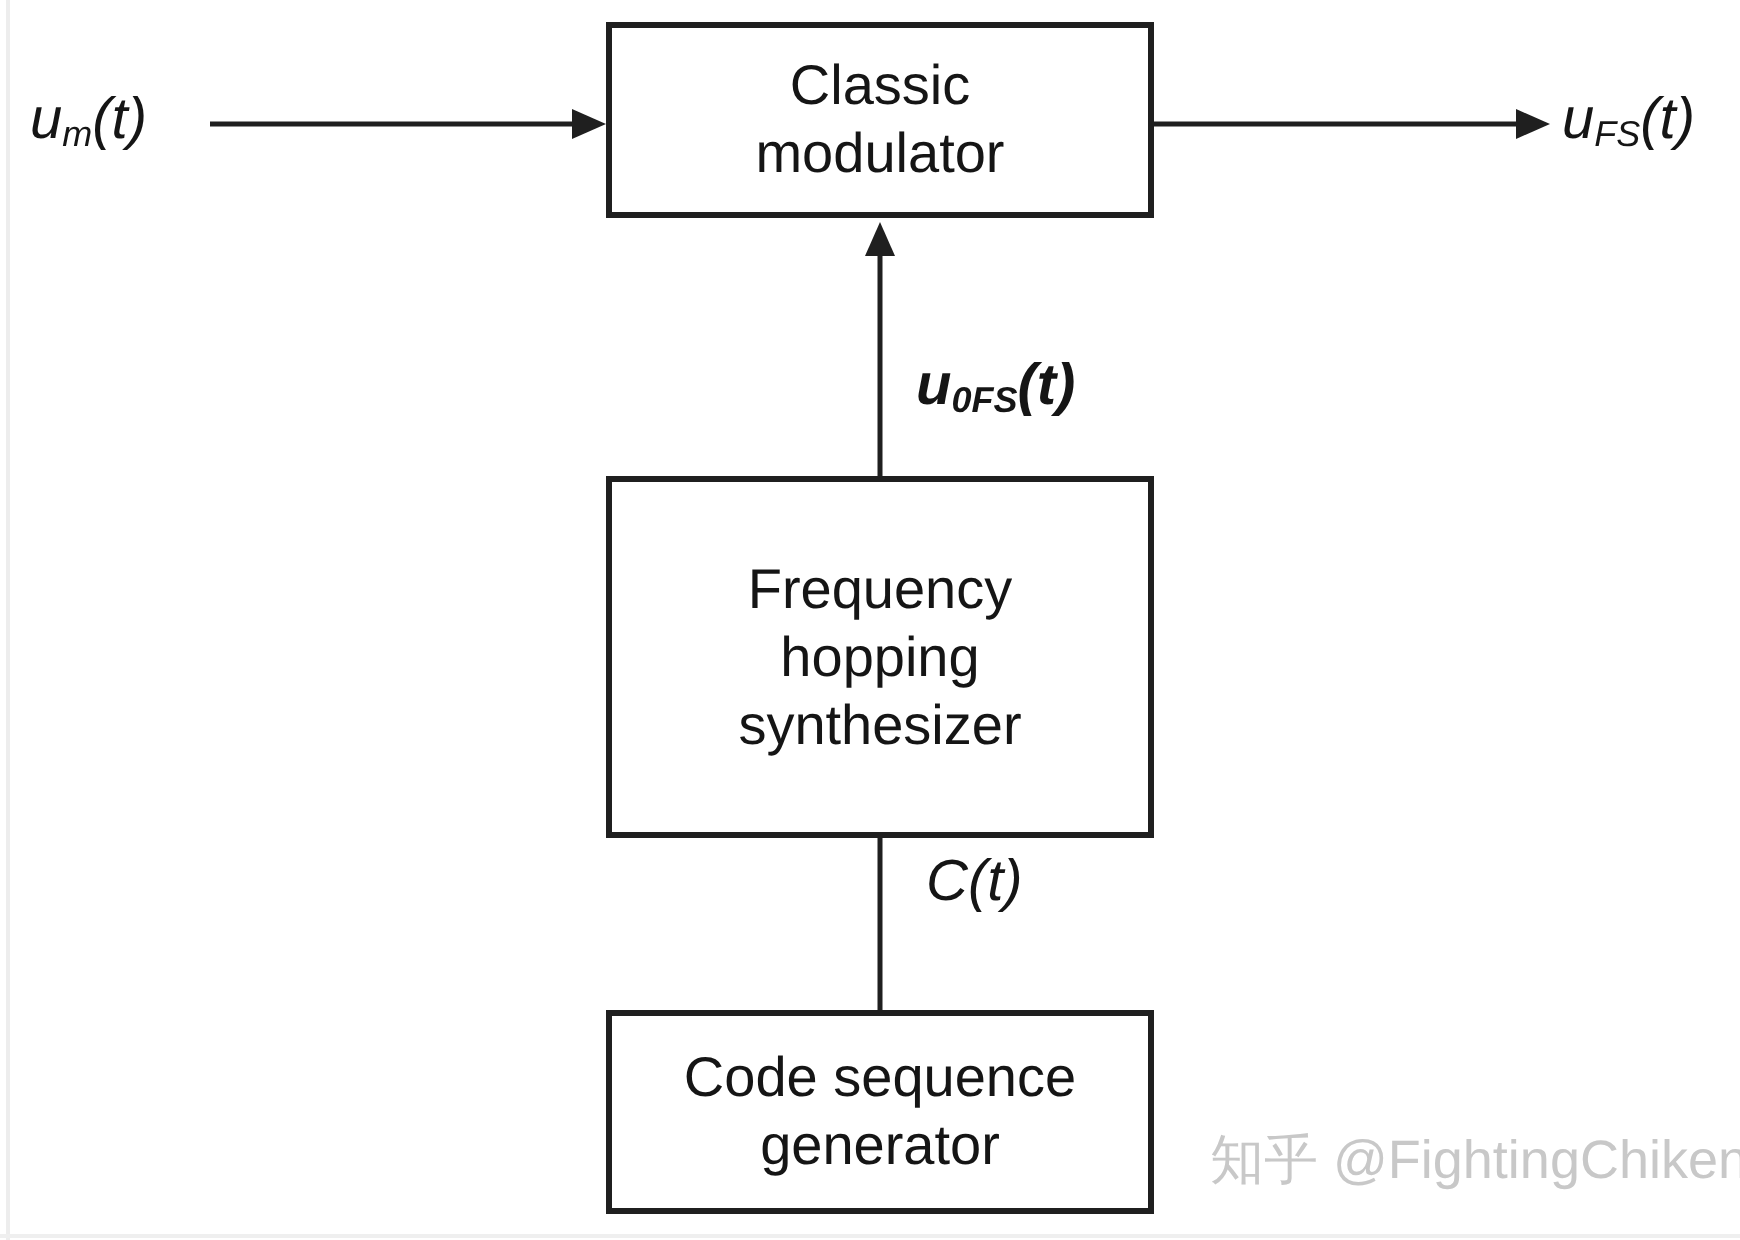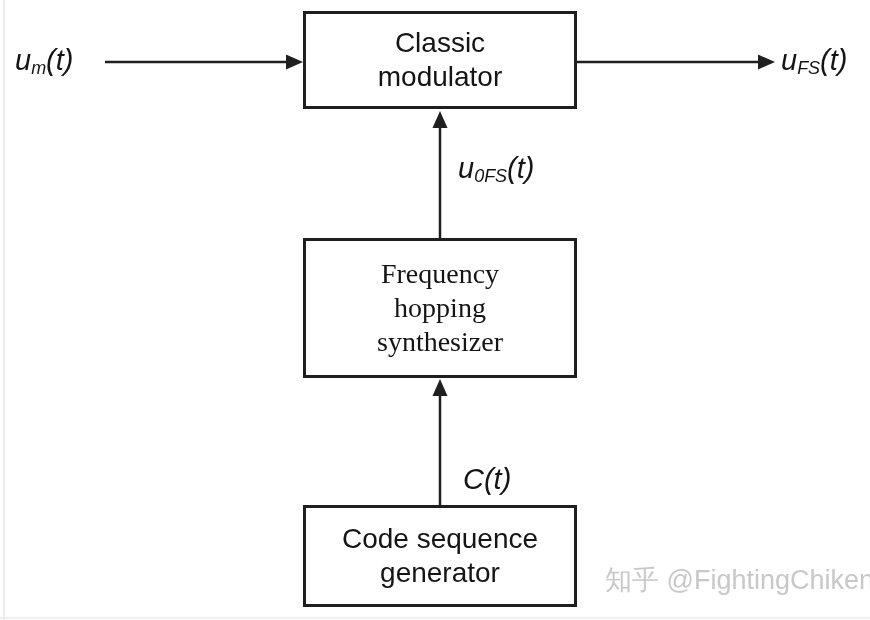--- a/index.html
+++ b/index.html
@@ -39,40 +39,40 @@
     display: flex;
     align-items: center;
     justify-content: center;
     text-align: center;
     color: #151515;
     font-size: 28px;
     line-height: 34px;
   }
   .block-label { white-space: pre-line; }
   .block-top { left: 303px; top: 11px;  height: 98px;  }
-  .block-mid { left: 303px; top: 238px; height: 140px; font-family: Liberation Serif, serif; }
+  .block-mid { left: 303px; top: 238px; height: 181px; }
   .block-bot { left: 303px; top: 505px; height: 102px; text-align: center; }
   .sig {
     position: absolute;
     font-style: italic;
     font-size: 29px;
     color: #151515;
     white-space: nowrap;
   }
   .sig sub {
     font-size: 0.62em;
     font-style: italic;
     vertical-align: baseline;
     position: relative;
     top: 0.22em;
   }
   .sig-input  { left: 15px;  top: 44px; text-align: right; }
   .sig-output { left: 781px; top: 44px; text-align: right; }
-  .sig-synth  { left: 458px; top: 152px; }
-  .sig-code   { left: 463px; top: 425px; margin-top: 38px; }
+  .sig-synth  { left: 458px; top: 177px; font-weight: bold; }
+  .sig-code   { left: 463px; top: 425px; }
   .watermark {
     position: absolute;
     left: 583px; top: 562px;
     font-size: 27px;
     color: #c8c8c8;
     white-space: nowrap;
     margin-left: 22px;
   }
 </style>
 </head>

